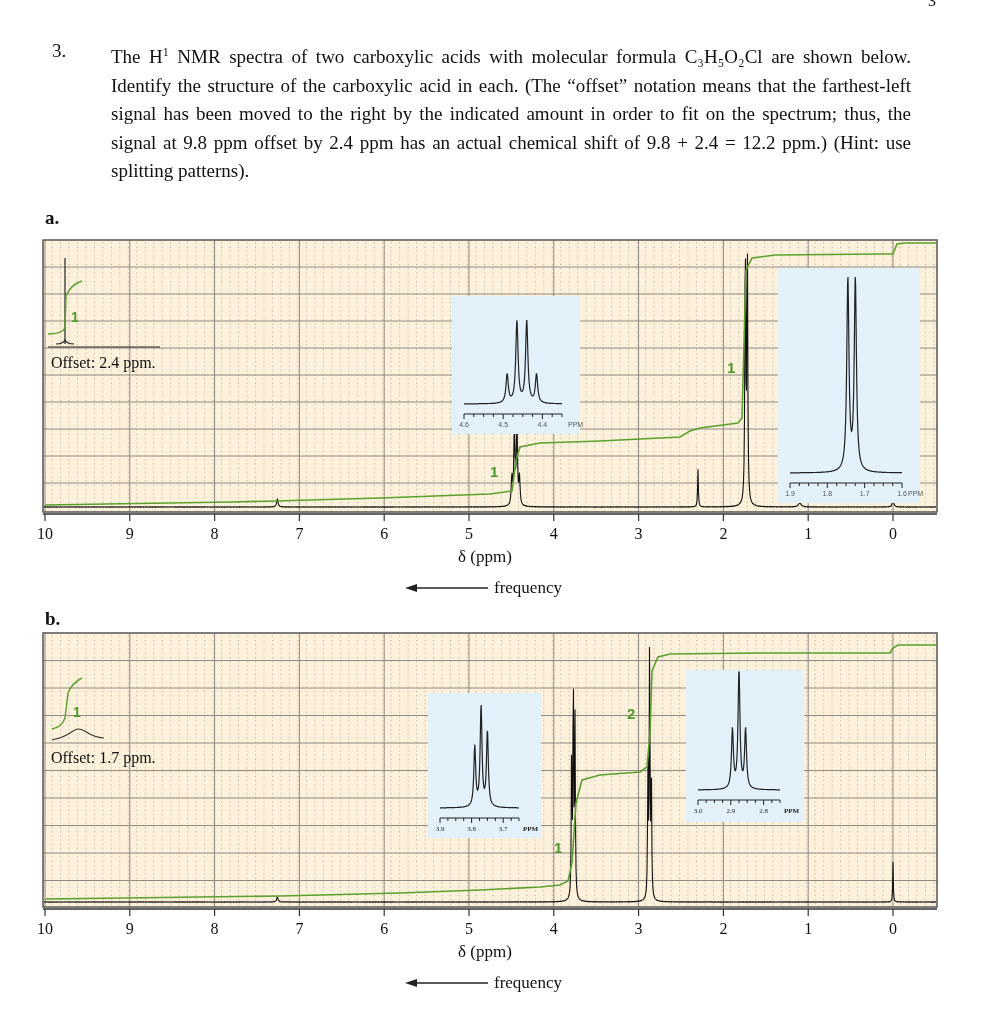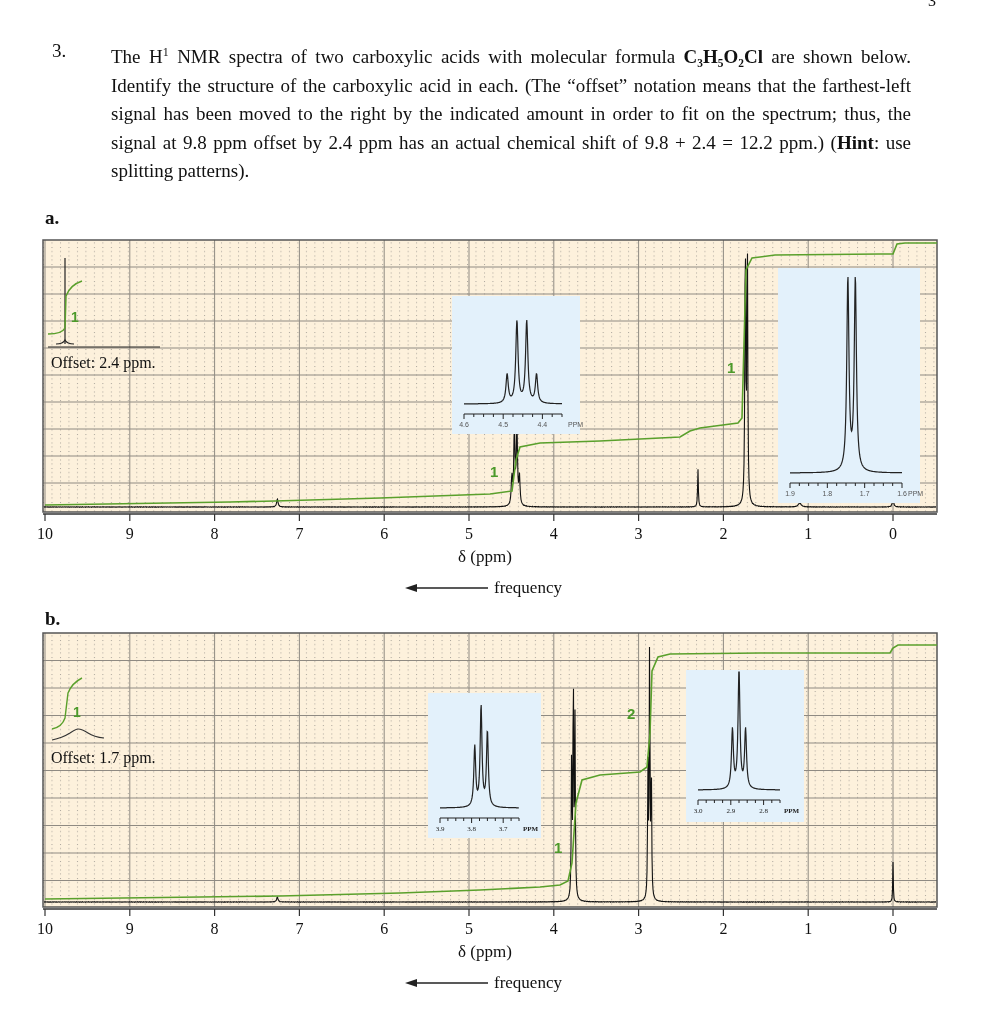--- a/index.html
+++ b/index.html
@@ -2,21 +2,21 @@
 <html><head>
 <meta charset="utf-8">
 <style>
   html, body { margin:0; padding:0; background:#ffffff; }
   body { width:995px; height:1024px; position:relative; overflow:hidden;
          font-family:"Liberation Serif", "DejaVu Serif", serif; color:#111; }
   .pagenum { position:absolute; left:928px; top:-8px; font-size:16px; }
   .qnum { position:absolute; left:52px; top:40px; font-size:19px; }
   .qtext { position:absolute; left:111px; top:38px; width:800px; font-size:19px;
            line-height:28.5px; text-align:justify; text-align-last:left; }
-  .qtext b { font-weight:bold; }
+  .qtext b { font-weight:normal; }
   .sublabel { position:absolute; font-weight:bold; font-size:19px; }
   .plot { position:absolute; left:0; width:995px; }
   svg text { font-family:"Liberation Serif", "DejaVu Serif", serif; }
   .sans { font-family:"Liberation Sans", "DejaVu Sans", sans-serif; }
 </style>
 </head>
 <body>
 
 <div class="pagenum">3</div>
 

